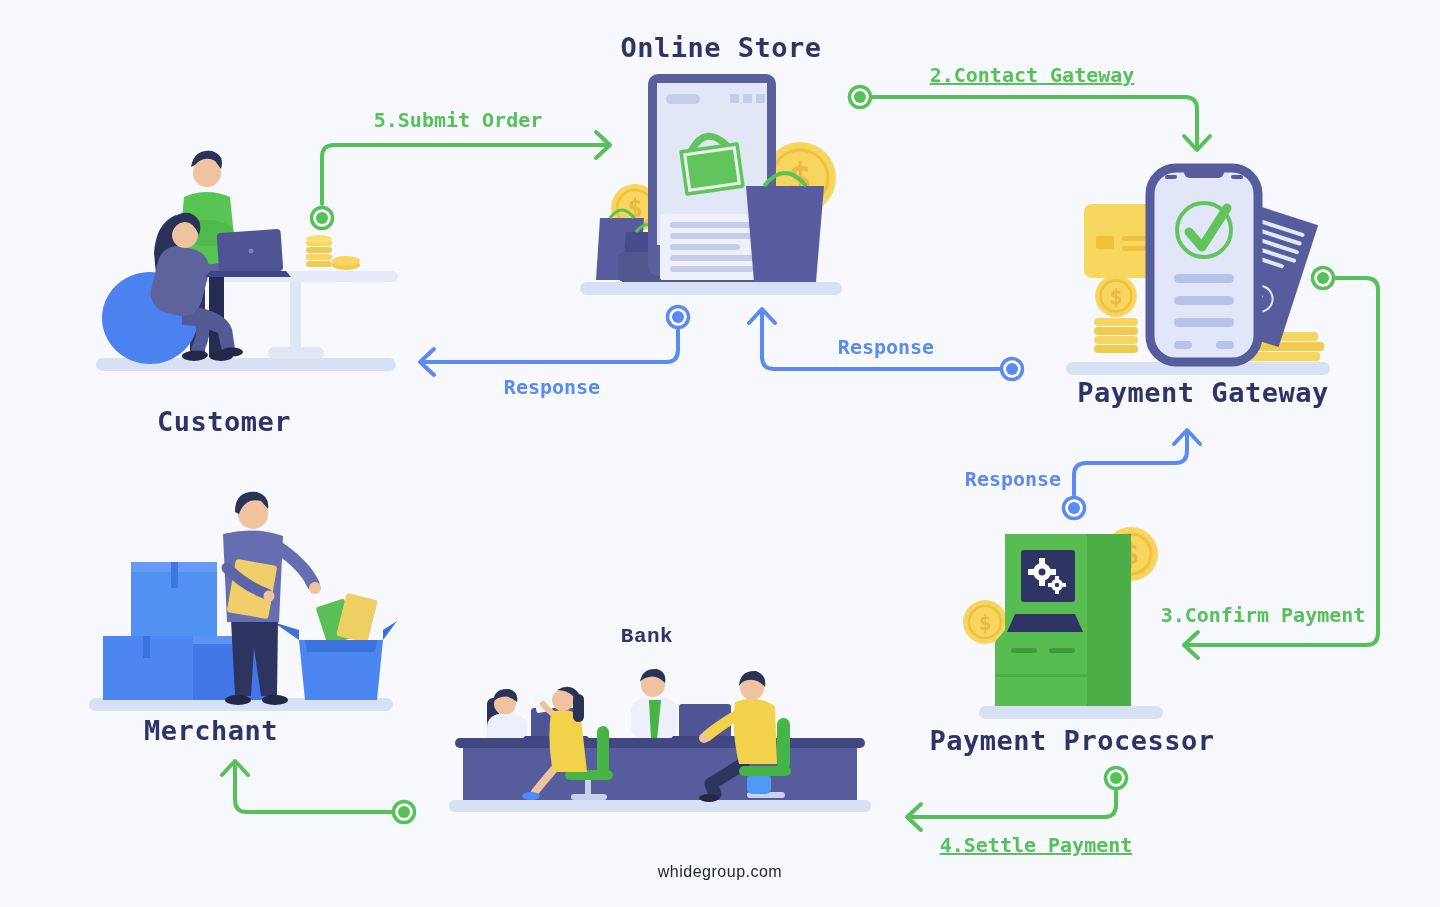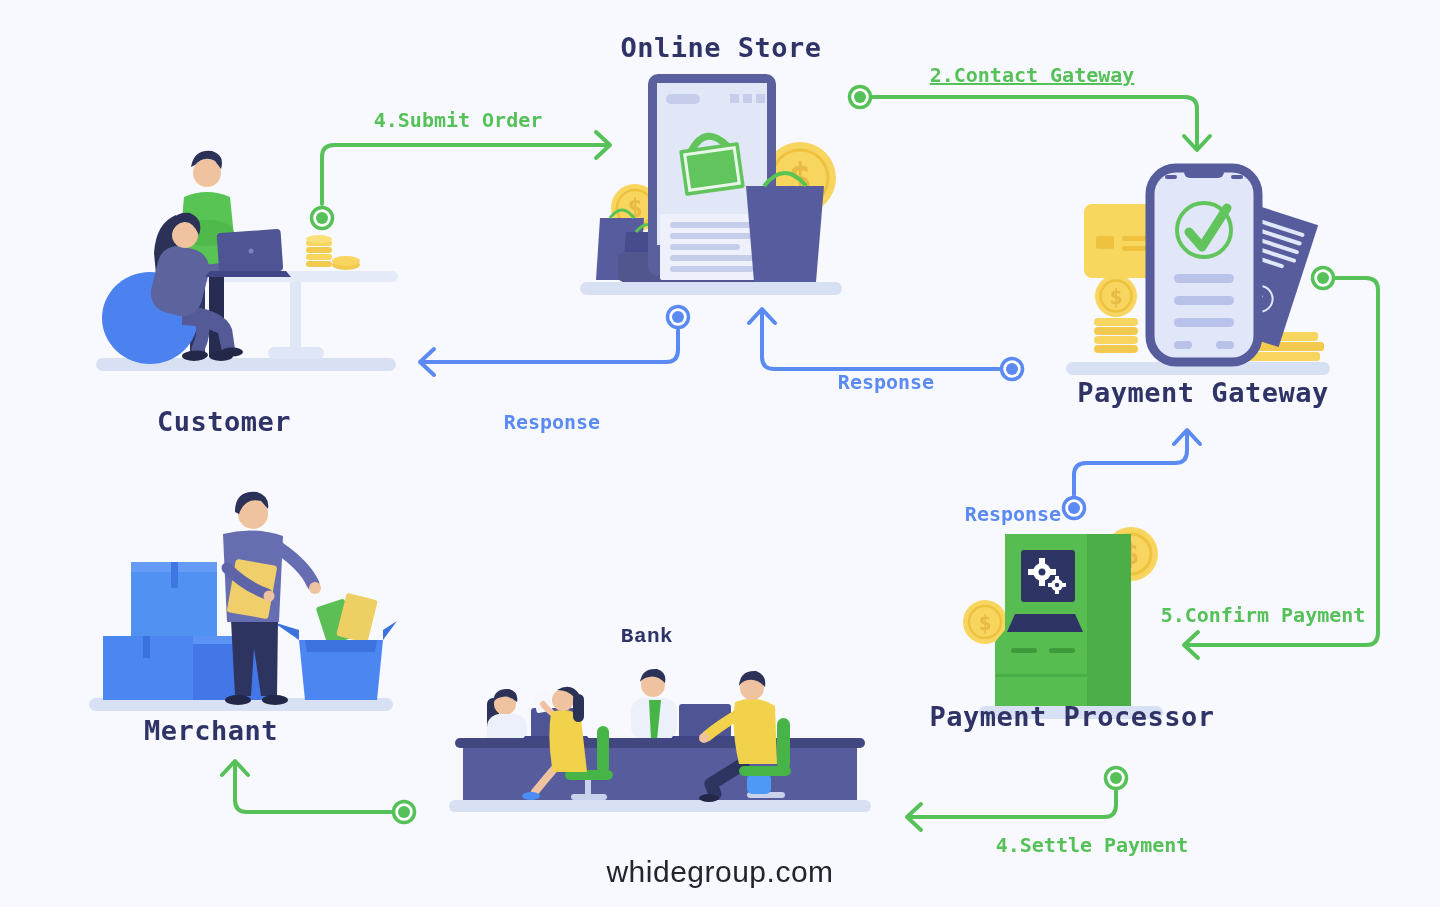--- a/index.html
+++ b/index.html
@@ -5,24 +5,24 @@
   html,body{margin:0;padding:0;}
   body{width:1440px;height:907px;overflow:hidden;font-family:"DejaVu Sans Mono","Liberation Mono",monospace;}
   .canvas{position:relative;width:1440px;height:907px;background:var(--bg,#f7f9fe);overflow:hidden;}
   .illus{position:absolute;}
   .lbl{position:absolute;transform:translate(-50%,-50%);white-space:nowrap;
        font-family:"DejaVu Sans Mono","Liberation Mono",monospace;font-weight:700;}
   .node-lbl{font-size:27px;color:var(--navy,#2f3366);letter-spacing:.5px;}
   .bank-lbl{font-family:Liberation Mono, monospace;font-size:21px;letter-spacing:.5px;}
   .flow-lbl{font-size:20px;letter-spacing:0;}
   .flow-lbl.green{color:var(--green,#55c158);}
-  .flow-lbl.blue{color:var(--blue,#5a8af2);margin-top:35px;}
+  .flow-lbl.blue{color:var(--blue,#5a8af2);}
   .footer-lbl{position:absolute;transform:translate(-50%,-50%);white-space:nowrap;
        font-family:"Liberation Sans","DejaVu Sans",sans-serif;font-weight:400;
-       font-size:30px;letter-spacing:.5px;color:var(--footer,#22252d);}
+       font-size:16px;letter-spacing:.5px;color:var(--footer,#22252d);}
   .arrows{position:absolute;left:0;top:0;}
   .arrow .ln,.arrow .hd{fill:none;stroke-width:4;stroke-linecap:round;stroke-linejoin:round;}
   .arrow.green .ln,.arrow.green .hd{stroke:var(--green,#55c158);}
   .arrow.green .dot-o{fill:#ffffff;stroke:var(--green,#55c158);stroke-width:3.5;}
   .arrow.green .dot-i{fill:var(--green,#55c158);}
   .arrow.blue .ln,.arrow.blue .hd{stroke:var(--blue,#5a8af2);}
   .arrow.blue .dot-o{fill:#ffffff;stroke:var(--blue,#5a8af2);stroke-width:3.5;}
   .arrow.blue .dot-i{fill:var(--blue,#5a8af2);}
   svg text.dollar{font-family:"DejaVu Sans Mono","Liberation Mono",monospace;font-weight:700;}
 </style>
@@ -367,27 +367,27 @@
       <path class="ln" d="M1074,495 L1074,475 Q1074,463 1086,463 L1175,463 Q1187,463 1187,451 L1187,431"></path>
       <path class="hd" d="M1174,444 L1187,430 L1200,444"></path>
       <circle class="dot-o" cx="1074" cy="508" r="10.5"></circle>
       <circle class="dot-i" cx="1074" cy="508" r="6"></circle>
     </g>
   </svg>
 
   <div class="lbl node-lbl" style="left:224px;top:393px;margin-top:28px;">Customer</div>
   <div class="lbl node-lbl" style="left:1203px;top:392px;">Payment Gateway</div>
   <div class="lbl node-lbl" style="left:721px;top:47px;">Online Store</div>
-  <div class="lbl node-lbl" style="left:1072px;top:716px;">Payment Processor</div>
+  <div class="lbl node-lbl" style="left:1072px;top:740px;">Payment Processor</div>
   <div class="lbl node-lbl bank-lbl" style="left:647px;top:636px;color:var(--navy,#2f3366);">Bank</div>
   <div class="lbl node-lbl" style="left:211px;top:730px;">Merchant</div>
 
-  <div class="lbl flow-lbl green" style="left:458px;top:120px;">4.Submit Order</div>
+  <div class="lbl flow-lbl green" style="left:458px;top:120px;">5.Submit Order</div>
   <div class="lbl flow-lbl green" style="left:1032px;top:75px;text-decoration:underline;">2.Contact Gateway</div>
-  <div class="lbl flow-lbl green" style="left:1263px;top:615px;">5.Confirm Payment</div>
-  <div class="lbl flow-lbl green" style="left:1092px;top:845px;">4.Settle Payment</div>
+  <div class="lbl flow-lbl green" style="left:1263px;top:615px;">3.Confirm Payment</div>
+  <div class="lbl flow-lbl green" style="left:1036px;top:845px;text-decoration:underline;">4.Settle Payment</div>
   <div class="lbl flow-lbl blue" style="left:552px;top:387px;">Response</div>
   <div class="lbl flow-lbl blue" style="left:886px;top:347px;">Response</div>
   <div class="lbl flow-lbl blue" style="left:1013px;top:479px;">Response</div>
 
   <div class="footer-lbl" style="left:720px;top:872px;">whidegroup.com</div>
 
 </div>
 
 </body></html>

